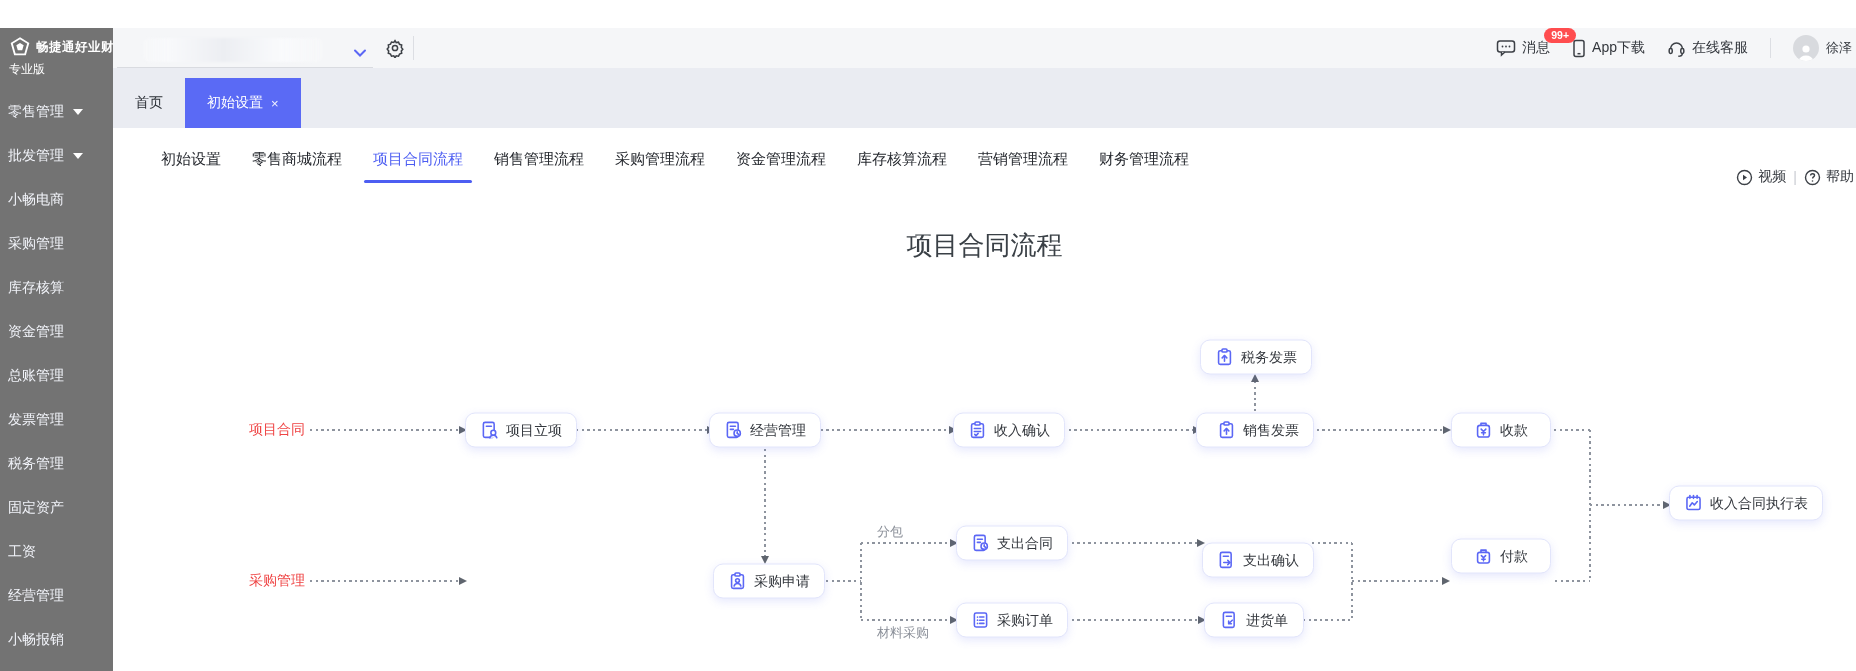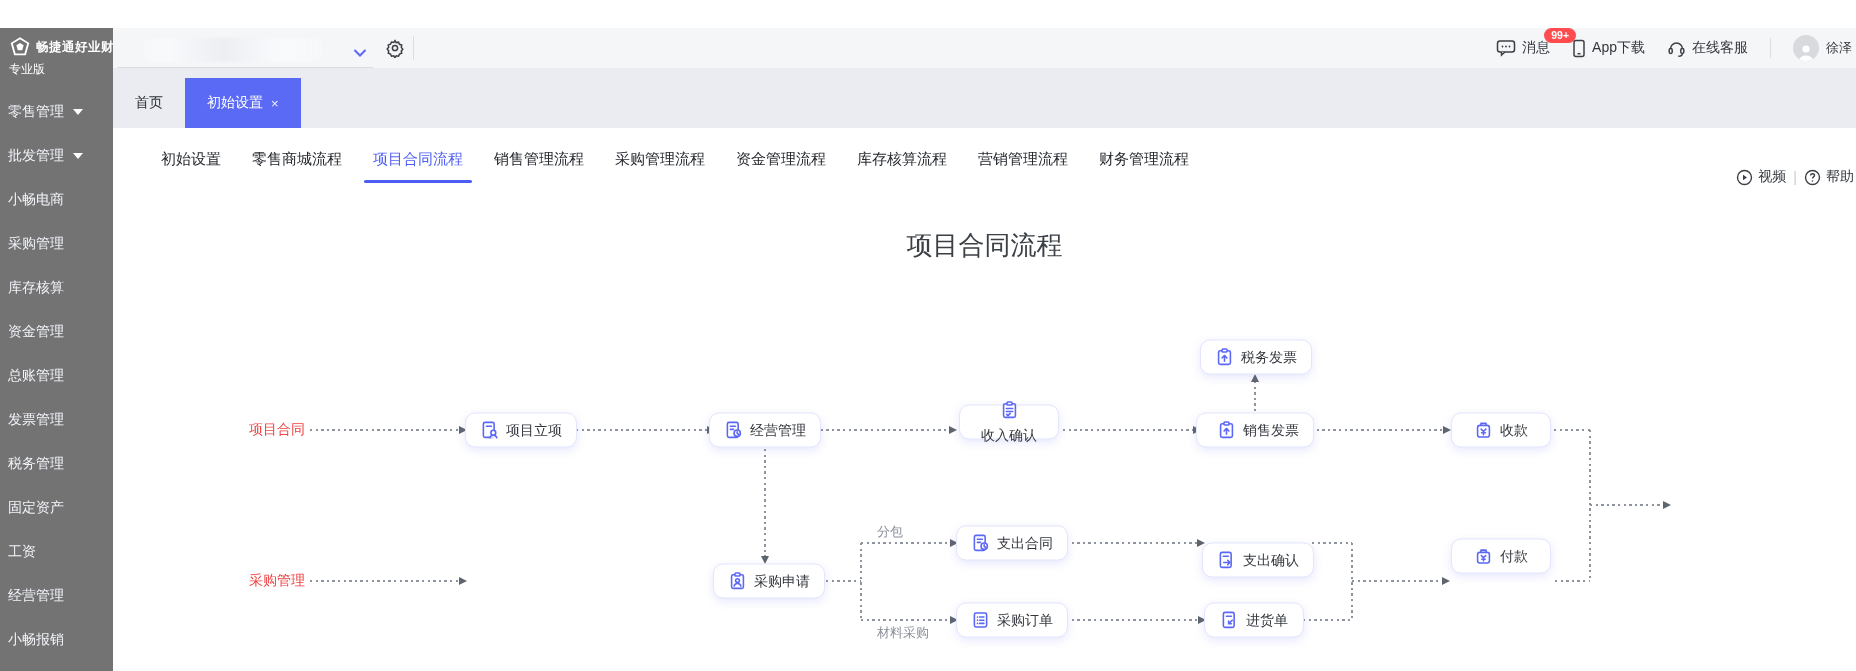--- a/index.html
+++ b/index.html
@@ -313,21 +313,21 @@
         <div class="fnode" style="left: 652px; top: 302px;">
           <span style="line-height: 0;"><svg width="19" height="19" viewBox="0 0 18 18" fill="none" stroke="#5b67f5" stroke-width="1.5" stroke-linecap="round" stroke-linejoin="round">
               <rect x="3.2" y="1.8" width="10.2" height="14.2" rx="1.6"></rect>
               <line x1="6" y1="5.4" x2="10.8" y2="5.4"></line>
               <line x1="6" y1="8.4" x2="9" y2="8.4"></line>
               <circle cx="12.5" cy="12" r="3" fill="#fff"></circle>
               <path d="M12.5 10.6v1.6l1.2.8"></path>
             </svg></span>
           <span>经营管理</span>
         </div>
-        <div class="fnode" style="left: 896px; top: 294px; flex-direction: column;">
+        <div class="fnode" style="left: 896px; top: 302px;">
           <span style="line-height: 0;"><svg width="19" height="19" viewBox="0 0 18 18" fill="none" stroke="#5b67f5" stroke-width="1.5" stroke-linecap="round" stroke-linejoin="round">
               <rect x="3.4" y="3" width="11.2" height="13" rx="1.6"></rect>
               <rect x="6.6" y="1.4" width="4.8" height="2.8" rx="1" fill="#fff"></rect>
               <line x1="6" y1="7.6" x2="12" y2="7.6"></line>
               <line x1="6" y1="10.4" x2="12" y2="10.4"></line>
               <path d="M6.4 13.2l1.2 1.2 2-2.2"></path>
             </svg></span>
           <span>收入确认</span>
         </div>
         <div class="fnode" style="left: 1142px; top: 302px; padding-left: 20px;">
@@ -348,20 +348,30 @@
             </svg></span>
           <span>税务发票</span>
         </div>
         <div class="fnode" style="left: 1388px; top: 302px; justify-content: center;">
           <span style="line-height: 0;"><svg width="19" height="19" viewBox="0 0 18 18" fill="none" stroke="#5b67f5" stroke-width="1.5" stroke-linecap="round" stroke-linejoin="round">
               <rect x="3.4" y="4.6" width="11.2" height="11" rx="2.2"></rect>
               <path d="M6.6 4.6V2.6h4.8v2"></path>
               <path d="M6.8 8.2 9 10.4l2.2-2.2M9 10.4v3.2M7.2 11.6h3.6"></path>
             </svg></span>
           <span>收款</span>
+        </div>
+        <div class="fnode" style="left: 1633px; top: 375px;">
+          <span style="line-height: 0;"><svg width="19" height="19" viewBox="0 0 18 18" fill="none" stroke="#5b67f5" stroke-width="1.5" stroke-linecap="round" stroke-linejoin="round">
+              <rect x="2.8" y="3.6" width="12.4" height="11.6" rx="1.6"></rect>
+              <line x1="5.6" y1="2" x2="5.6" y2="4.6"></line>
+              <line x1="9" y1="2" x2="9" y2="4.6"></line>
+              <line x1="12.4" y1="2" x2="12.4" y2="4.6"></line>
+              <polyline points="5.4,12 7.8,8.8 9.8,10.8 12.6,7.6"></polyline>
+            </svg></span>
+          <span>收入合同执行表</span>
         </div>
         <div class="fnode" style="left: 656px; top: 453px;">
           <span style="line-height: 0;"><svg width="19" height="19" viewBox="0 0 18 18" fill="none" stroke="#5b67f5" stroke-width="1.5" stroke-linecap="round" stroke-linejoin="round">
               <rect x="3.4" y="3" width="11.2" height="13" rx="1.6"></rect>
               <rect x="6.6" y="1.4" width="4.8" height="2.8" rx="1" fill="#fff"></rect>
               <circle cx="9" cy="8.6" r="1.8"></circle>
               <path d="M5.8 13.8c.4-1.6 1.6-2.4 3.2-2.4s2.8.8 3.2 2.4"></path>
             </svg></span>
           <span>采购申请</span>
         </div>

